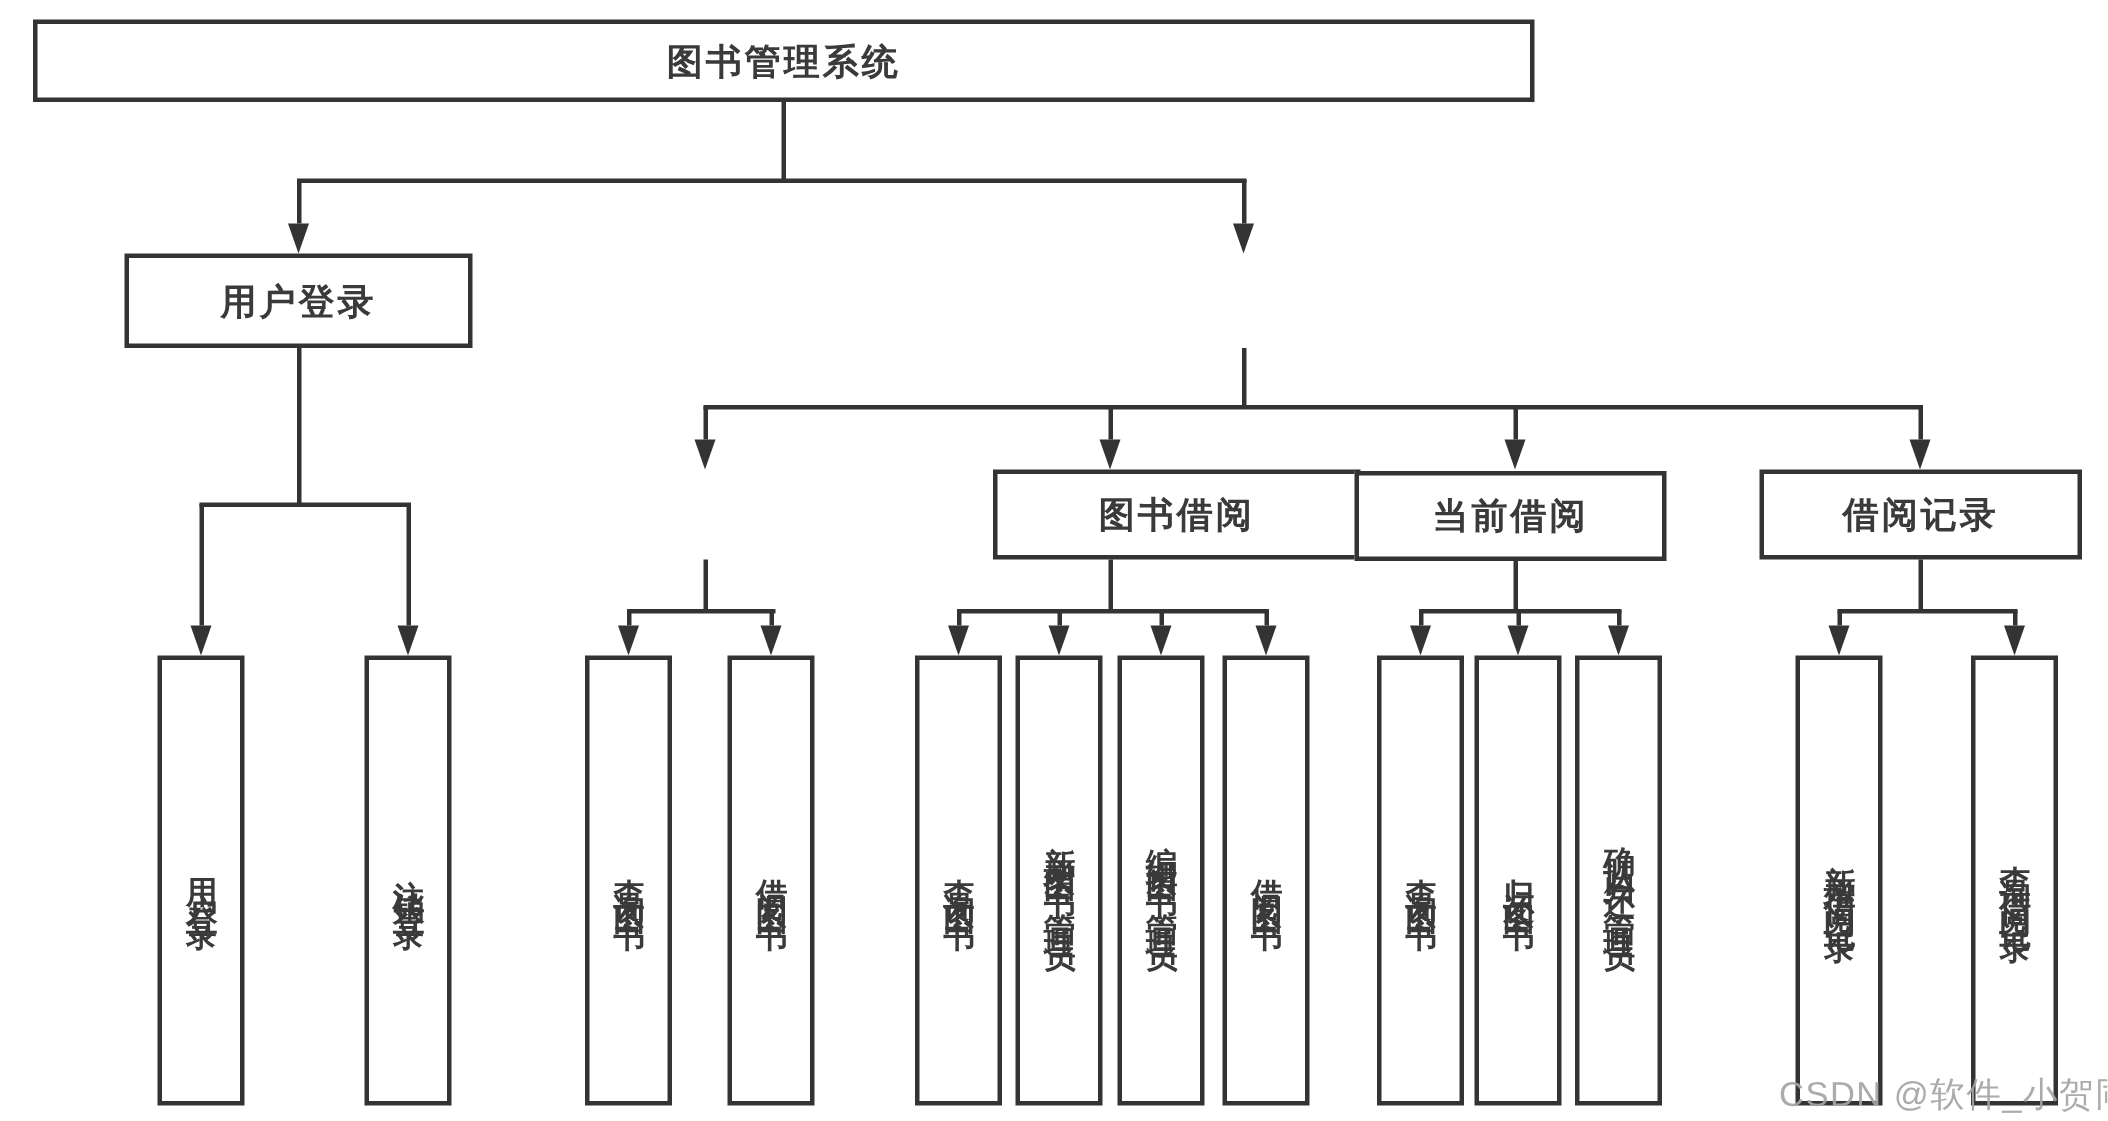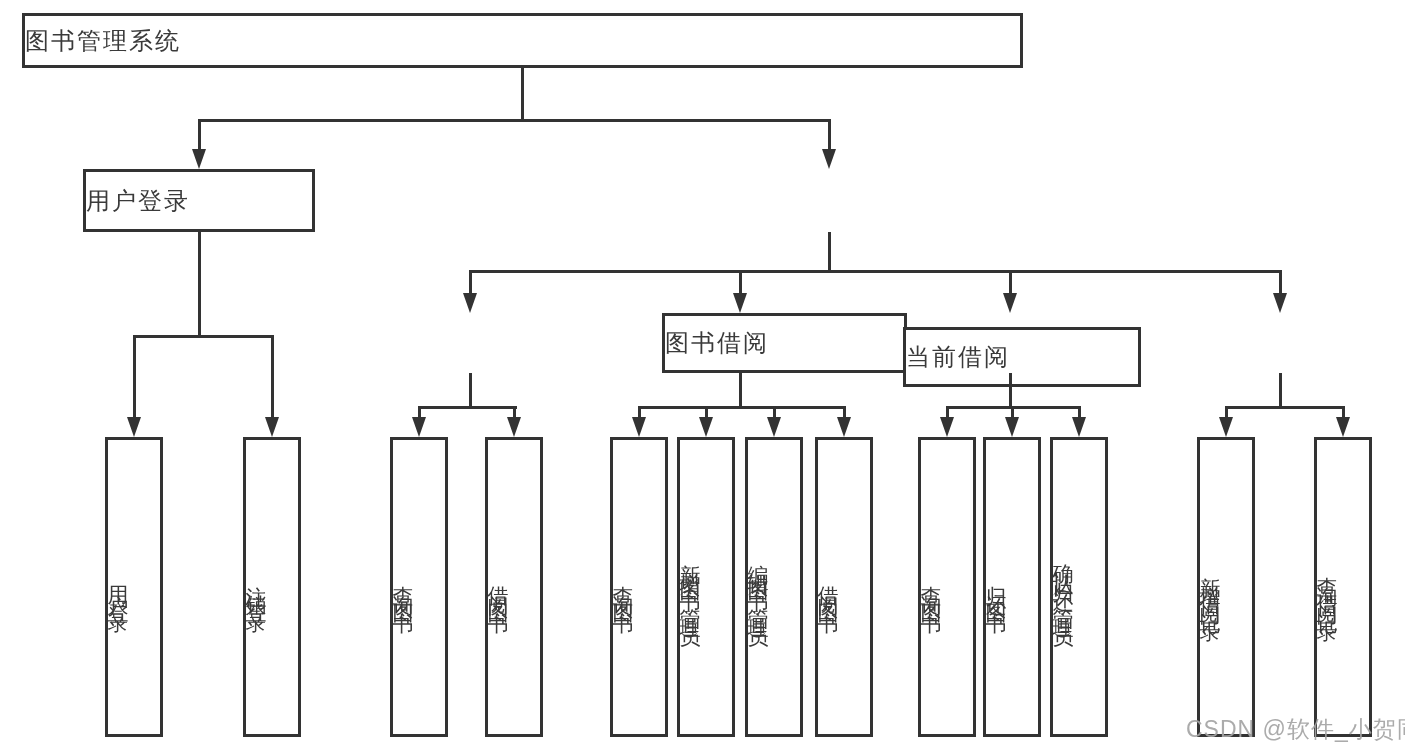--- a/index.html
+++ b/index.html
@@ -2,21 +2,21 @@
 <html><head>
 <meta charset="utf-8">
 <style>
   html,body{margin:0;padding:0;background:#fff;}
   #canvas{
     position:relative;width:1405px;height:747px;background:#ffffff;overflow:hidden;
     font-family:"Liberation Sans","DejaVu Sans",sans-serif;
   }
   .box{
     position:absolute;box-sizing:border-box;border:3px solid #333333;background:#ffffff;
-    display:flex;align-items:center;color:#3a3a3a;
+    display:flex;align-items:center;justify-content:center;color:#3a3a3a;font-weight:bold;
   }
   .hbox{font-size:24px;letter-spacing:2px;}
   .vbox span{
     writing-mode:vertical-rl;text-orientation:mixed;
     font-size:21px;line-height:1;letter-spacing:9px;color:#3a3a3a;
   }
   .vl,.hl{position:absolute;background:#333333;}
   .arrow{
     position:absolute;width:0;height:0;
     border-left:7px solid transparent;border-right:7px solid transparent;
@@ -61,22 +61,25 @@
   <i class="vl" style="left:738.5px;top:271px;width:3px;height:22px"></i>
   <i class="arrow" style="left:733px;top:293px"></i>
   <i class="vl" style="left:1008.5px;top:271px;width:3px;height:22px"></i>
   <i class="arrow" style="left:1003px;top:293px"></i>
   <i class="vl" style="left:1278.5px;top:271px;width:3px;height:22px"></i>
   <i class="arrow" style="left:1273px;top:293px"></i>
 
   <div class="box hbox" style="left:662px;top:313px;width:245px;height:60px">
     <span>图书借阅</span>
   </div>
-  <div class="box hbox" style="left:903px;top:327px;width:238px;height:60px">
+  <div class="box hbox" style="left:903px;top:314px;width:208px;height:60px">
     <span>当前借阅</span>
+  </div>
+  <div class="box hbox" style="left:1173px;top:313px;width:215px;height:60px">
+    <span>借阅记录</span>
   </div>
 
   <i class="vl" style="left:468.5px;top:373px;width:3px;height:34px"></i>
   <i class="hl" style="left:417.5px;top:405.5px;width:99px;height:3px"></i>
   <i class="vl" style="left:417.5px;top:407px;width:3px;height:10px"></i>
   <i class="arrow" style="left:412px;top:417px"></i>
   <i class="vl" style="left:512.5px;top:407px;width:3px;height:10px"></i>
   <i class="arrow" style="left:507px;top:417px"></i>
 
   <i class="vl" style="left:738.5px;top:373px;width:3px;height:34px"></i>

